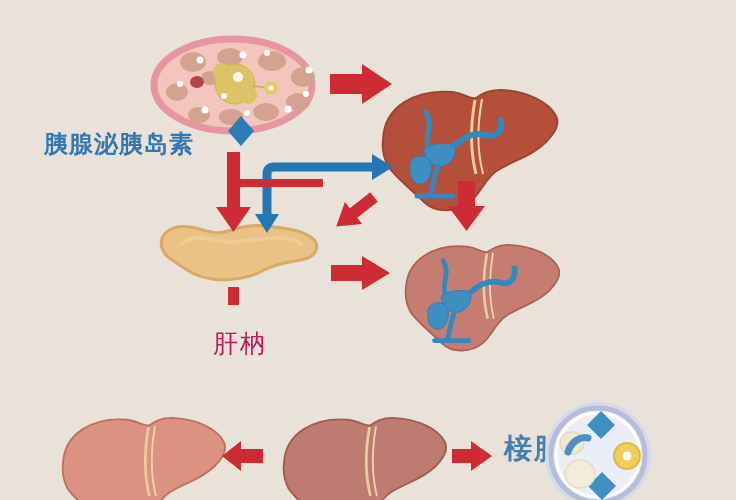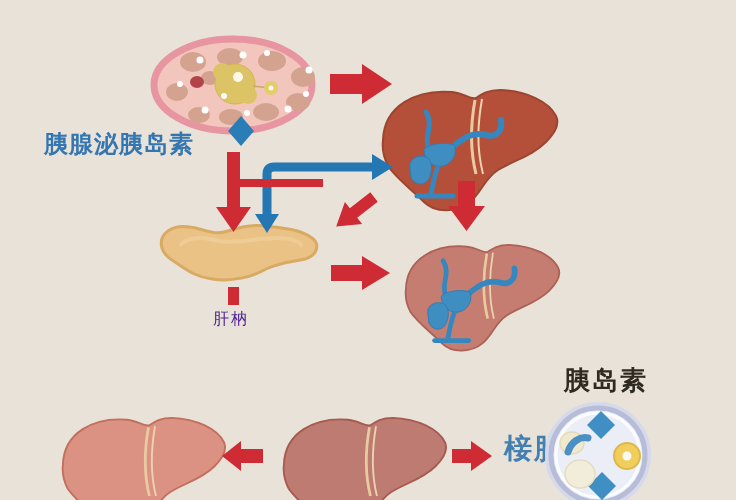--- a/index.html
+++ b/index.html
@@ -7,32 +7,31 @@
     position:relative;
     width:720px;height:500px;
     background:#e8e2d8;
     overflow:hidden;
     font-family:Liberation Mono, monospace;
     padding-left:16px;
   }
   .stage svg{position:absolute;left:0;top:0;z-index:2;}
   .label{position:absolute;z-index:1;white-space:nowrap;line-height:1.1;}
   .label-blue{color:#3476b2;font-weight:700;font-size:24px;letter-spacing:1px;}
-  .label-dark{color:#4c1d95;font-weight:500;font-size:16px;letter-spacing:2px;}
+  .label-dark{color:#be185d;font-weight:500;font-size:25px;letter-spacing:2px;margin-top:20px;}
   .label-insulin{color:#2e2921;font-weight:700;font-size:26px;letter-spacing:2px;}
   .label-cell{color:#447fb2;font-weight:700;font-size:28px;letter-spacing:2px;}
 </style>
 </head>
 <body>
 
 <div class="stage">
 
   <div class="label label-blue" style="left:44px;top:133px;">胰腺泌胰岛素</div>
   <div class="label label-dark" style="left:213px;top:312px;">肝枘</div>
-  <div class="label label-insulin" style="left:564px;top:368px;">胰岛素</div>
   <div class="label label-cell" style="left:504px;top:436px;">椄胆</div>
 
   <svg width="750" height="500" viewBox="0 0 750 500">
     <defs>
       <g id="liverShape">
         <path d="M1,52 C2,18 34,1 70,4 C82,5 88,12 94,10 C100,6 106,2 118,2
                  C145,3 167,14 174,28 C178,36 174,44 164,54 C150,68 132,72 116,82
                  C102,91 100,104 88,114 C76,124 54,126 42,114 C30,102 14,90 6,78
                  C2,70 0,60 1,52 Z"></path>
         <path d="M93,12 C89,34 87,58 94,86" fill="none" stroke="#e9cba2" stroke-width="3"></path>

